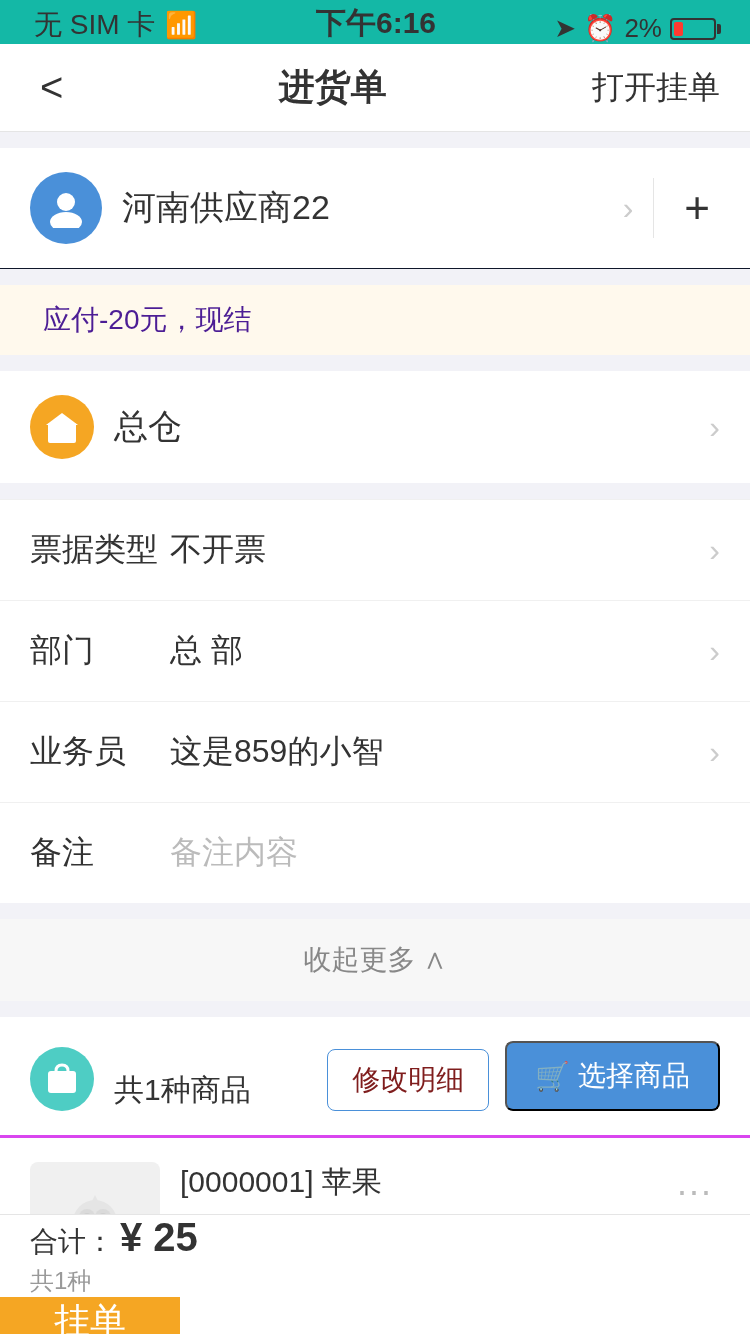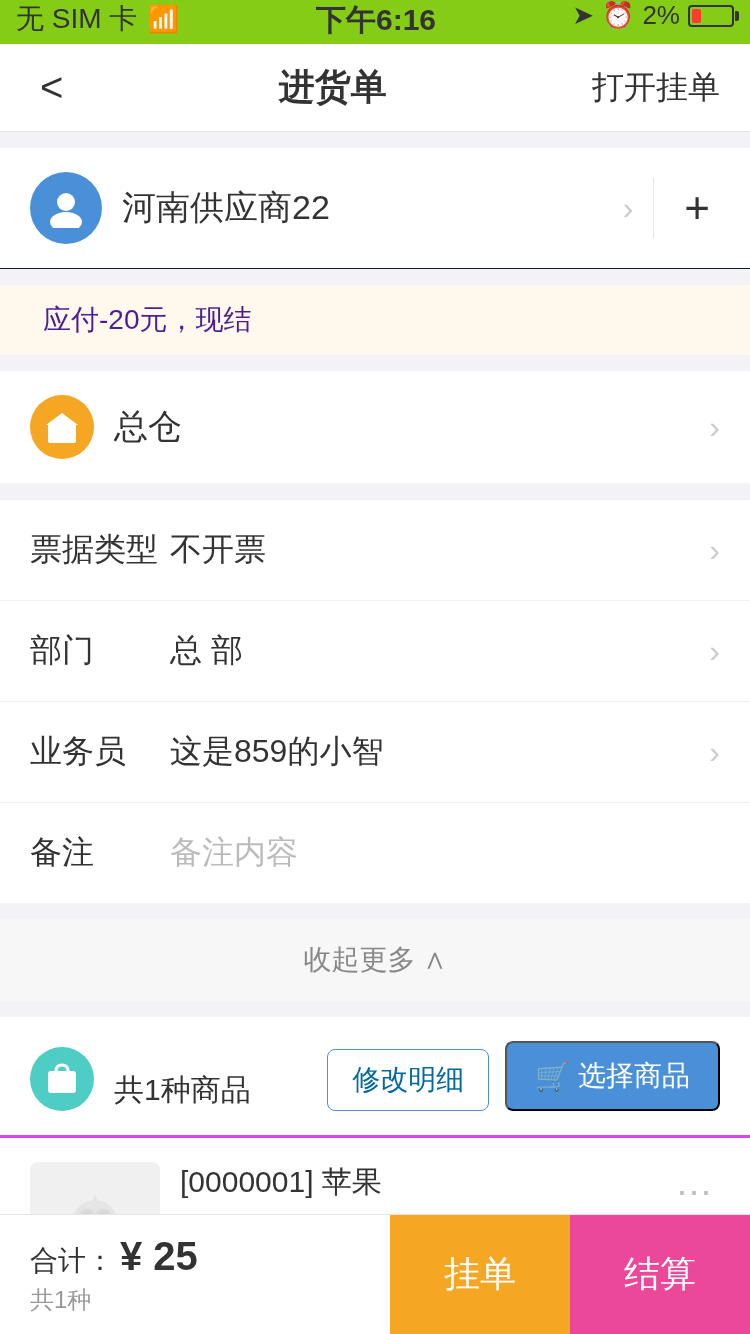--- a/index.html
+++ b/index.html
@@ -9,25 +9,25 @@
       min-height: 1334px;
       font-family: -apple-system, "PingFang SC", "Helvetica Neue", sans-serif;
       background: #f2f2f7;
       font-size: 32px;
       color: #333;
     }
 
     
     .status-bar {
       height: 44px;
-      background: #84cc16;
-      display: flex;
-      align-items: flex-start;
+      background: #14b8a6;
+      display: flex;
+      align-items: flex-end;
       justify-content: space-between;
-      padding: 0 16px;
+      padding: 0 34px;
       font-size: 28px;
       font-weight: 500;
     }
     .status-left { display: flex; align-items: center; gap: 10px; }
     .status-right { display: flex; align-items: center; gap: 8px; font-size: 26px; }
     .battery {
       width: 46px; height: 22px; border: 2px solid #333; border-radius: 4px;
       position: relative; display: flex; align-items: center; padding: 2px;
     }
     .battery::after {
@@ -142,21 +142,21 @@
       border-bottom: 3px solid #d946ef;
     }
     .product-icon {
       width: 64px; height: 64px; border-radius: 50%; background: #4ecdc4;
       display: flex; align-items: center; justify-content: center;
       margin-right: 20px; flex-shrink: 0;
     }
     .product-count { flex: 1; font-size: 30px; color: #333; }
     .btn-outline {
       border: 1.5px solid #4a90d9;
-      color: #0369a1;
+      color: #7f1d1d;
       background: #fff;
       padding: 11px 24px;
       border-radius: 8px;
       font-size: 28px;
       margin-right: 16px;
       cursor: pointer;
     }
     .btn-blue {
       background: #4a90d9;
       color: #fff;
@@ -199,20 +199,21 @@
     
     .bottom-bar {
       position: fixed;
       bottom: 0; left: 0;
       width: 750px;
       height: 120px;
       display: flex;
       align-items: stretch;
       background: #fff;
       border-top: 1px solid #e5e5e5;
+      flex-direction: column;
     }
     .total-section {
       flex: 1;
       display: flex;
       flex-direction: column;
       justify-content: center;
       padding: 0 30px;
     }
     .btn-hold {
       width: 180px;

